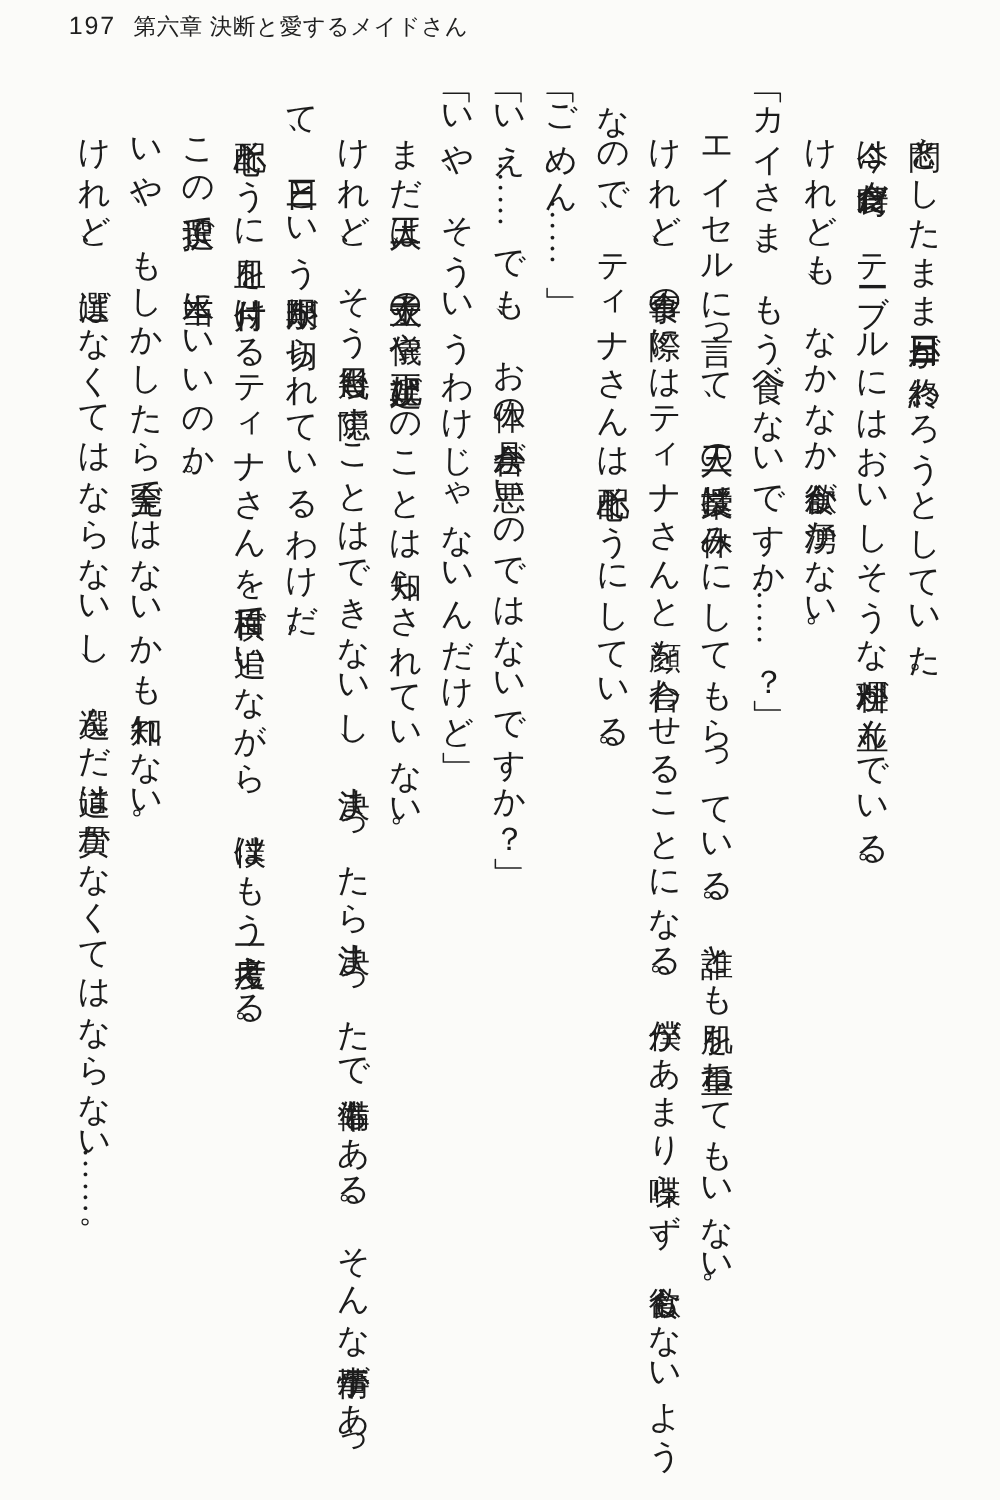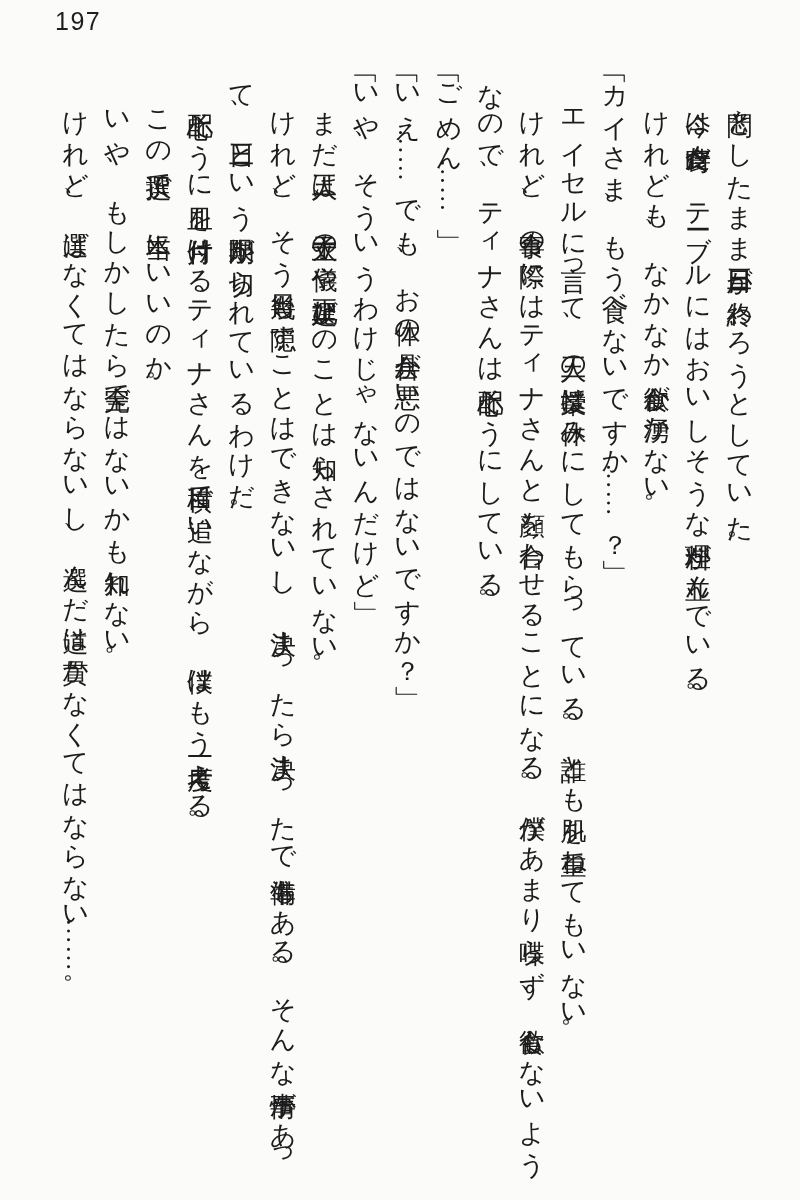--- a/index.html
+++ b/index.html
@@ -20,21 +20,21 @@
     top: 9px;
     left: 55px;
     height: 24px;
     display: flex;
     align-items: center;
     font-family: "Liberation Sans", sans-serif;
     color: #1f1f1f;
     white-space: nowrap;
   }
   .page-number {
-    font-size: 25px;
+    font-size: 20px;
     letter-spacing: 1.5px;
     margin-right: 14px;
   }
   .chapter-title {
     font-size: 18px;
     letter-spacing: 0.5px;
   }
   
   .text-block {
     position: absolute;
@@ -54,20 +54,21 @@
     padding: 0;
   }
 </style>
 </head>
 <body>
 
 <div class="page">
 
   <header class="page-header">
     <span class="page-number">197</span>
+    <span class="chapter-title">第六章 決断と愛するメイドさん</span>
   </header>
 
   <main class="text-block">
     <p class="para">　悶々としたまま三日目が終わろうとしていた。</p>
     <p class="para">　今は夕食時だ、テーブルにはおいしそうな料理が並んでいる。</p>
     <p class="para">　けれども、なかなか食欲が湧かない。</p>
     <p class="para">「カイさま、もう食べないですか……？」</p>
     <p class="para">　エイセルに言って、三人の授業は休みにしてもらっている。誰とも肌を重ねてもいない。</p>
     <p class="para">　けれど、食事の際にはティナさんと顔を合わせることになる。僕があまり喋らず、食欲もないようなので、ティナさんは心配そうにしている。</p>
     <p class="para">「ごめん……」</p>

